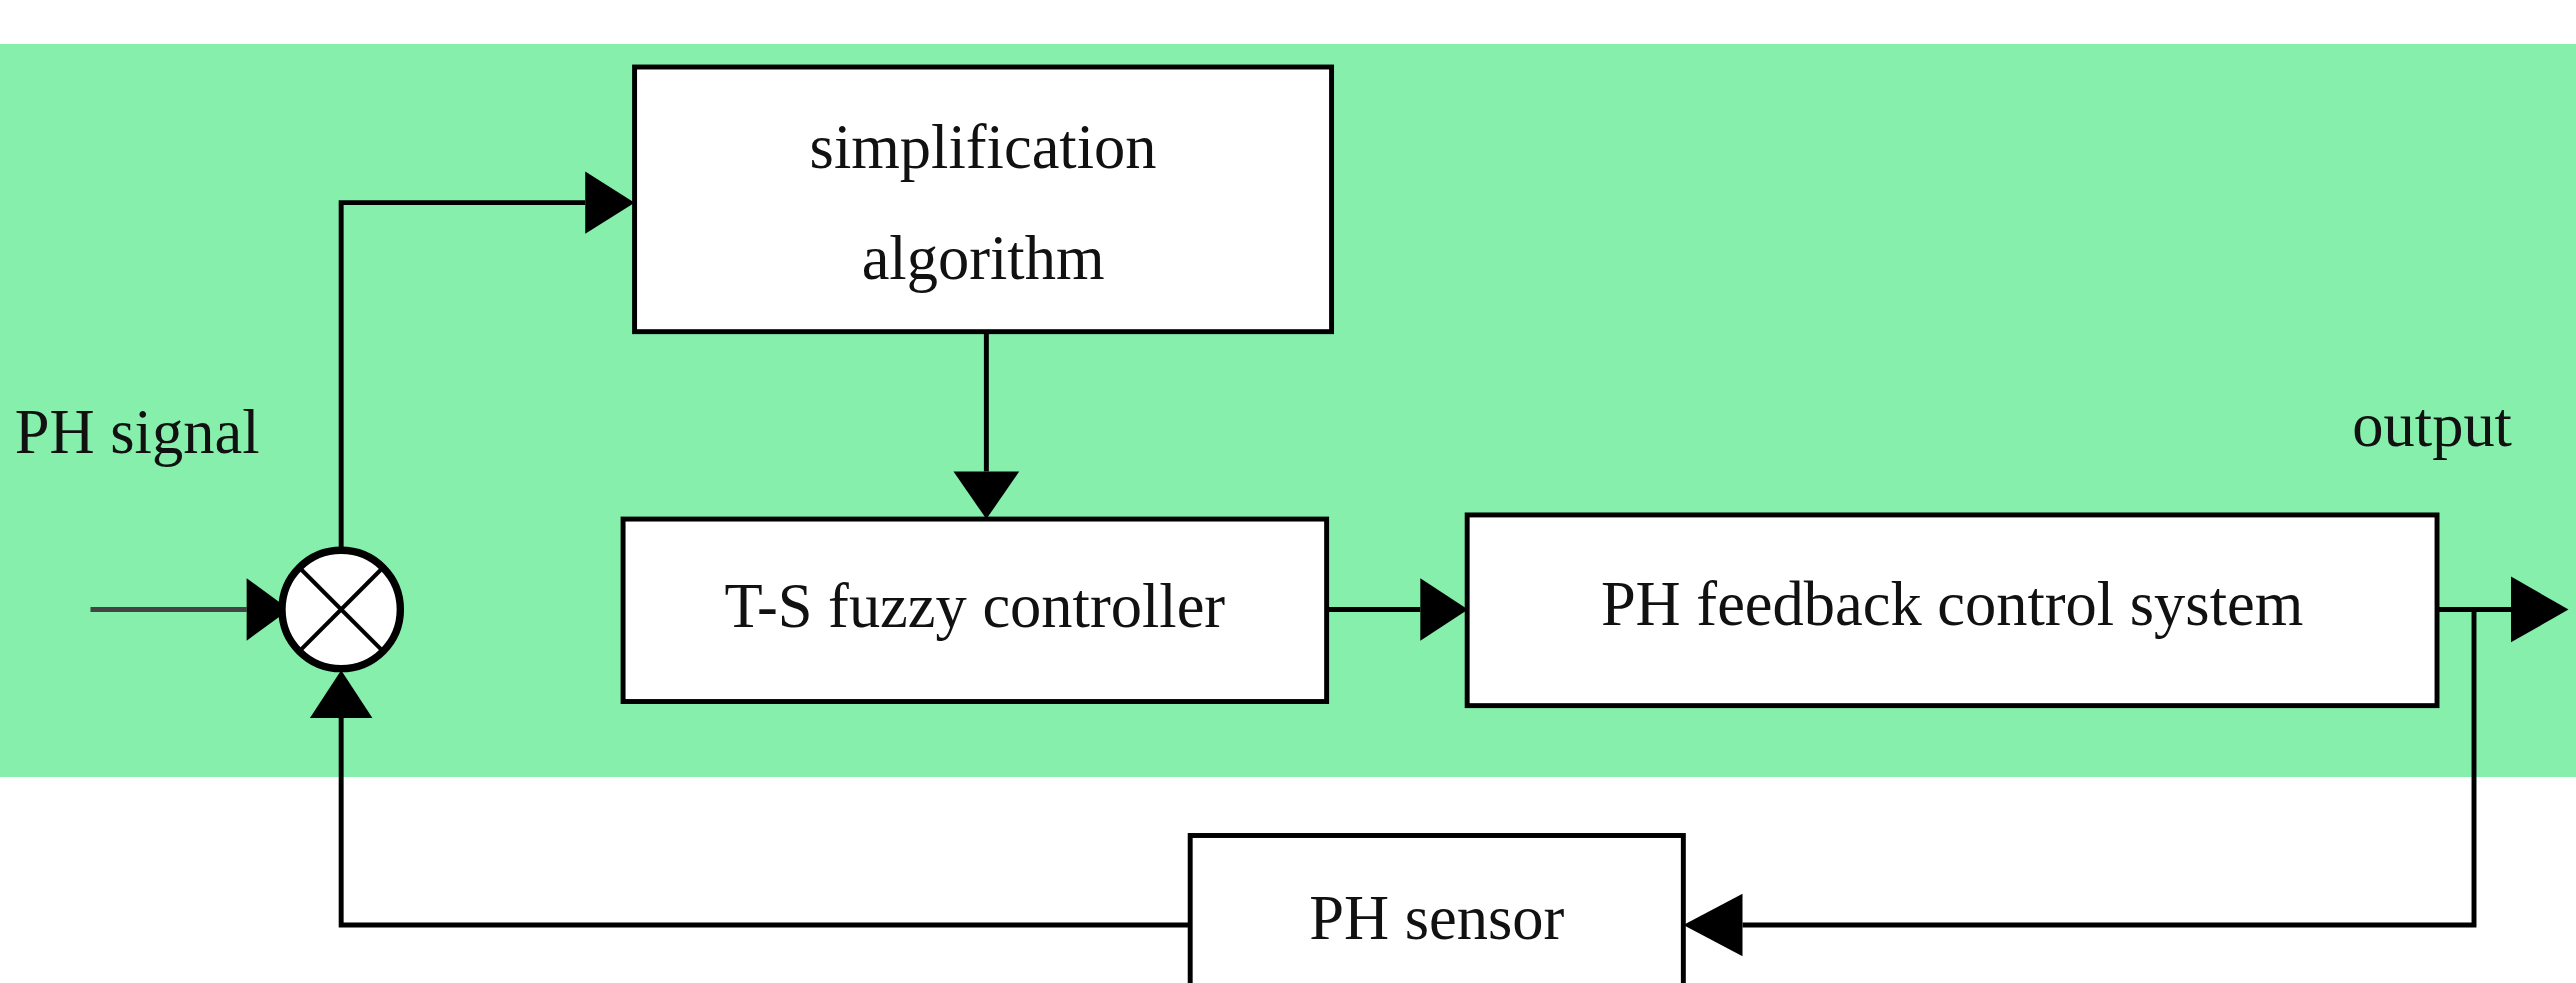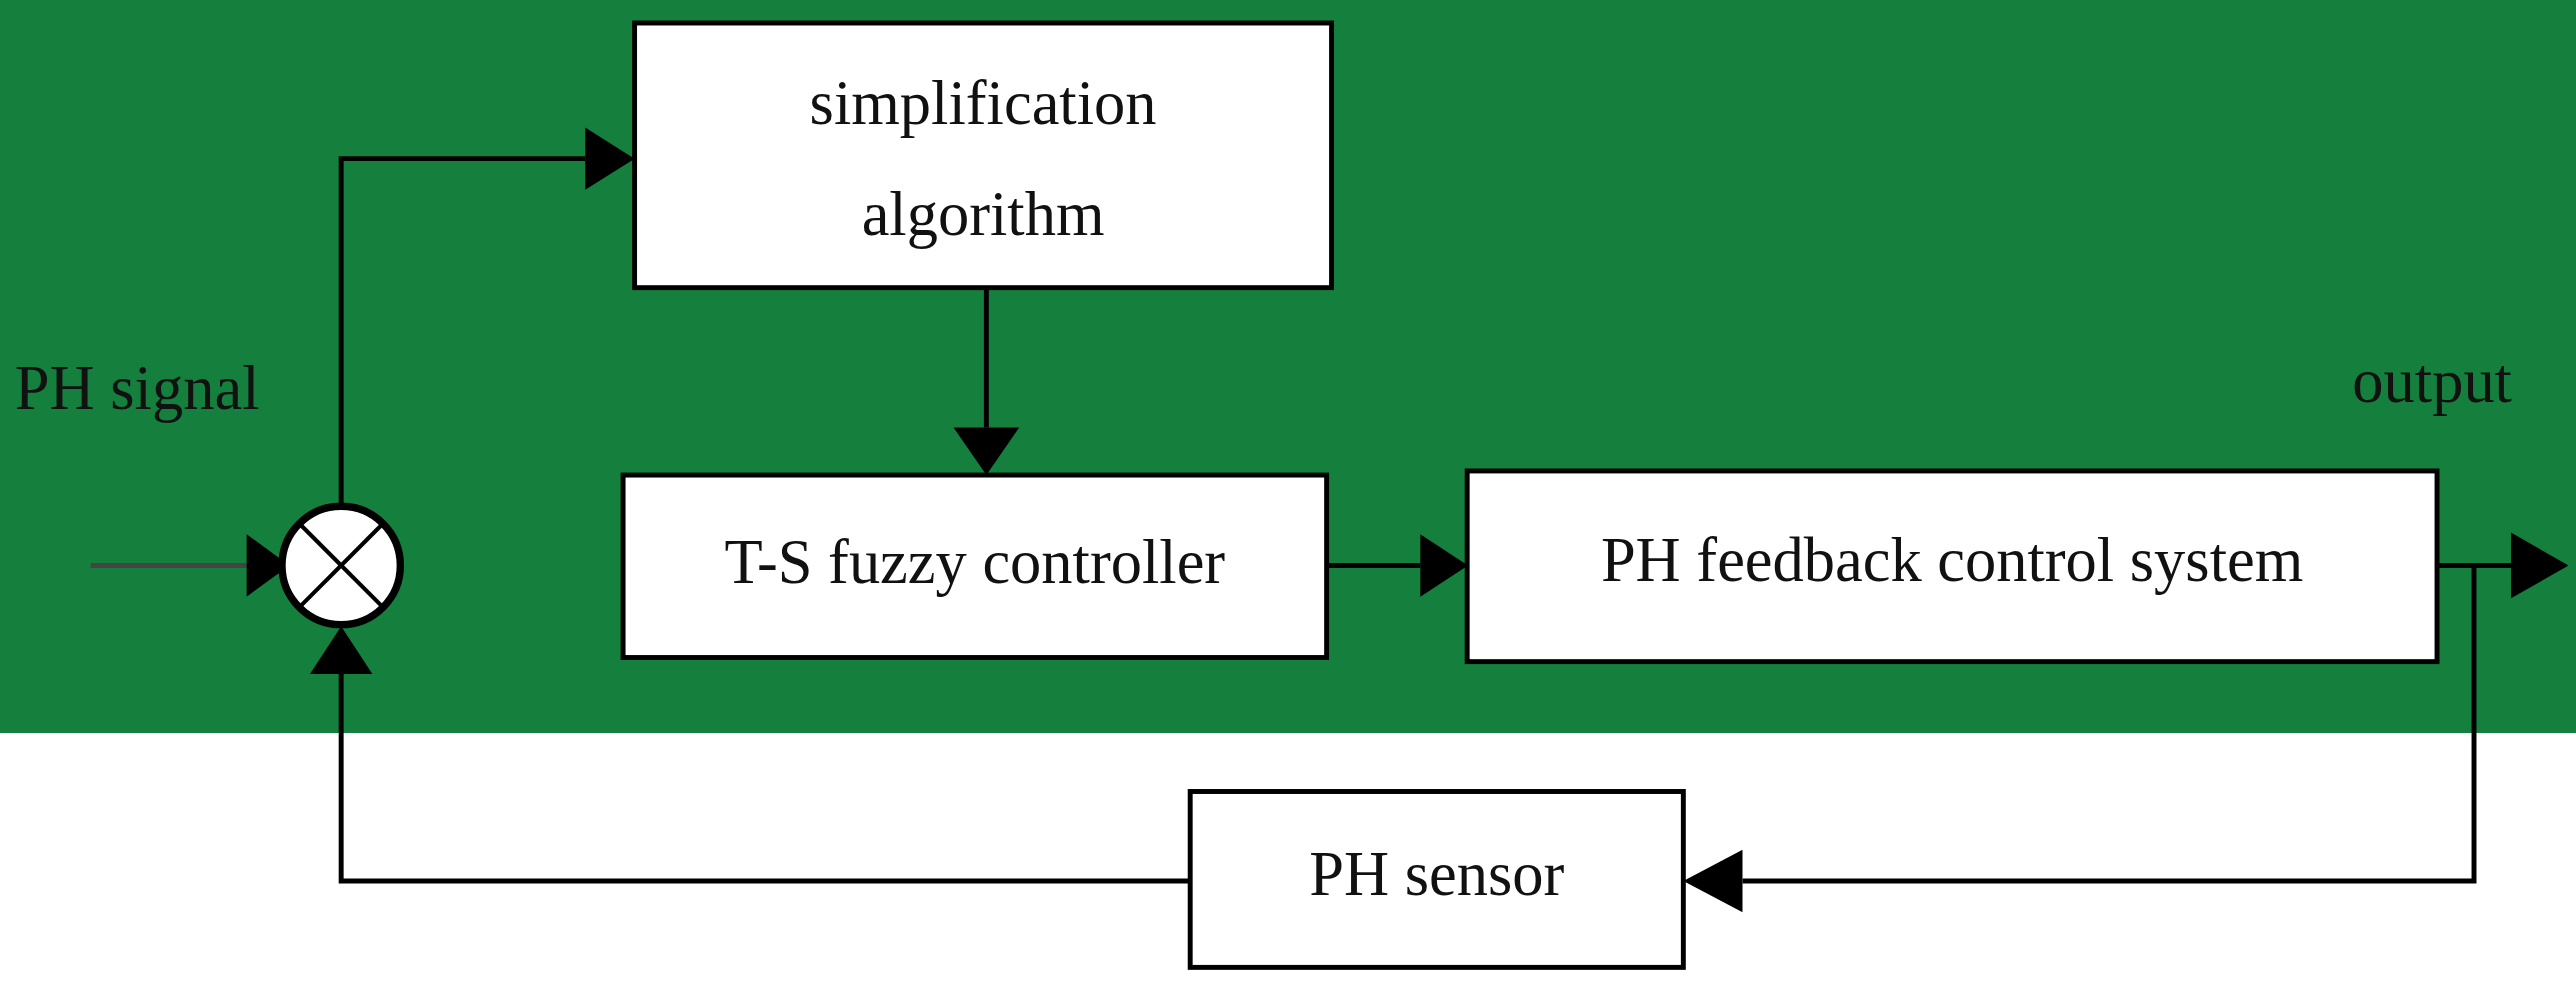--- a/index.html
+++ b/index.html
@@ -11,21 +11,22 @@
   body {
     width: 2576px;
     height: 983px;
     font-family: "Liberation Serif", "DejaVu Serif", serif;
     overflow: hidden;
   }
   #diagram-root {
     position: relative;
     width: 2576px;
     height: 733px;
-    background: #15803d;
+    background: #86efac;
+    margin-top: 44px;
   }
   svg#diagram-svg {
     position: absolute;
     top: 0;
     left: 0;
     width: 2576px;
     height: 983px;
     display: block;
   }
   .blk-rect {

